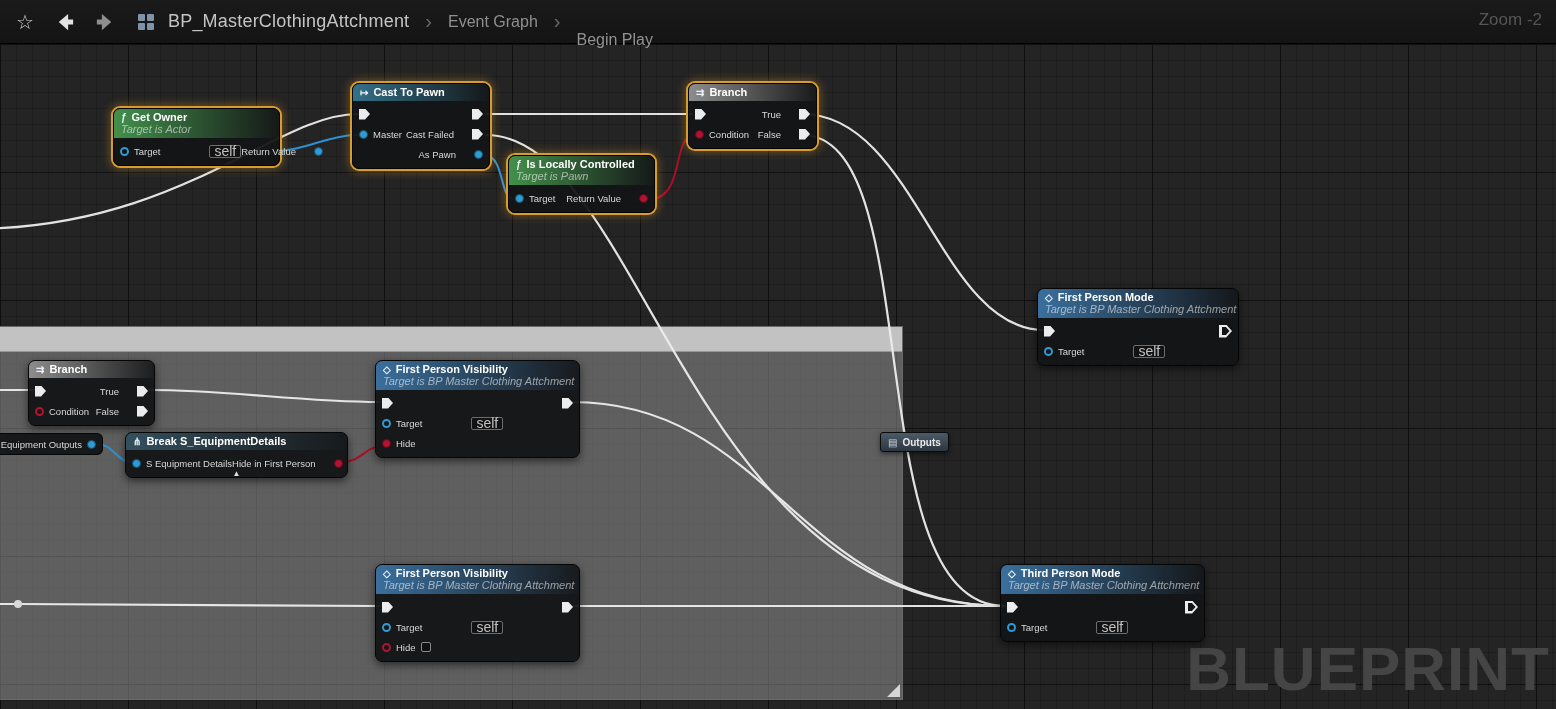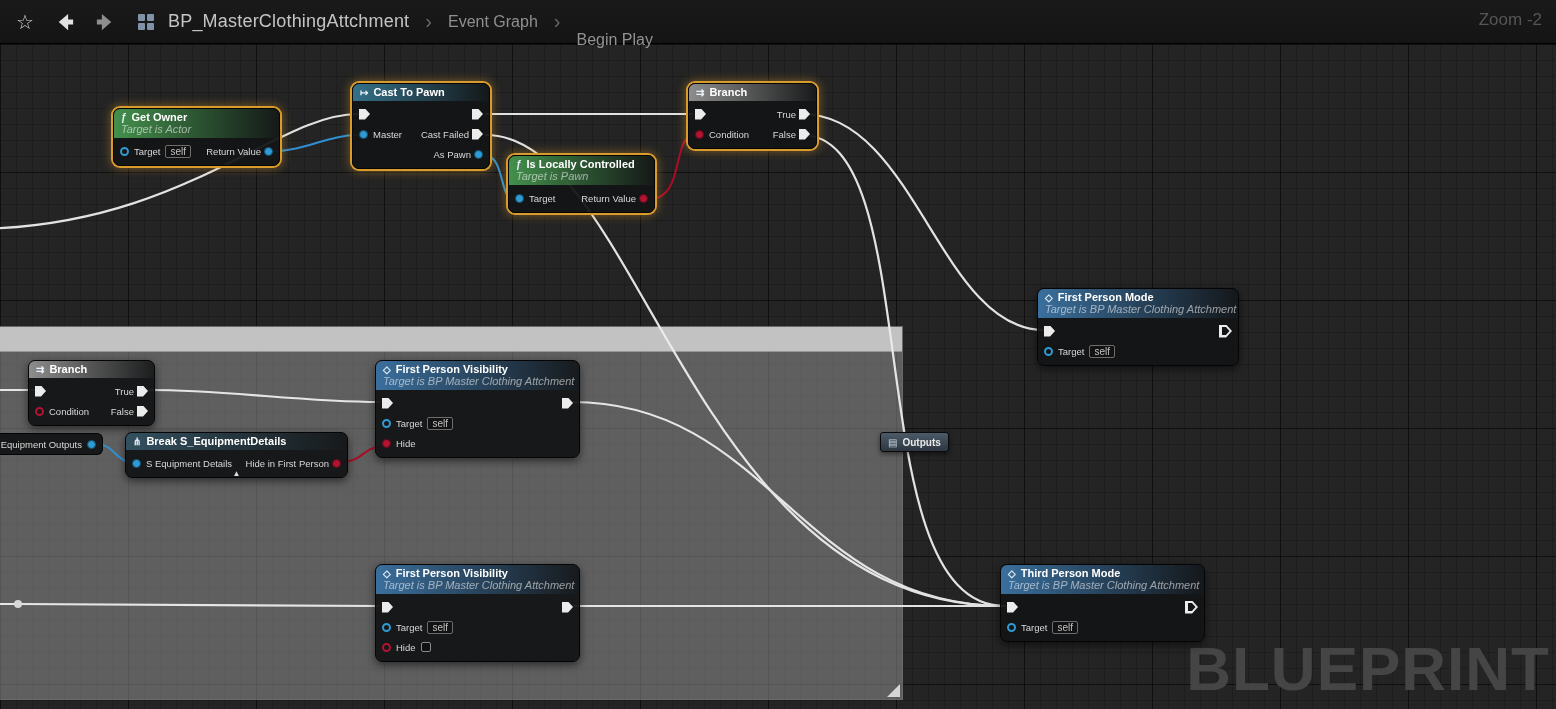--- a/index.html
+++ b/index.html
@@ -53,37 +53,37 @@
   .hdr-cast  { background:linear-gradient(90deg,#34718a,rgba(22,42,52,.12)); }
   .hdr-branch{ background:linear-gradient(90deg,#8d8d8d,rgba(70,70,70,.1)); }
   .hdr-blue  { background:linear-gradient(90deg,#3a6f9d,rgba(24,42,62,.12)); }
   .hdr-break { background:linear-gradient(90deg,#33505f,rgba(22,35,42,.12)); }
   .ttl { display:flex; align-items:center; gap:5px; font-size:11px; font-weight:bold; color:#fff; white-space:nowrap; }
   .nicon { font-size:10px; color:#e8f0f8; }
   .sub { font-size:11px; font-style:italic; color:rgba(255,255,255,.55); white-space:nowrap; }
   .body { padding:3px 0 4px 0; }
   .prow { display:flex; justify-content:space-between; align-items:center; min-height:20px; padding:0 6px; }
   .pin-l { display:flex; align-items:center; gap:5px; }
-  .pin-r { display:flex; align-items:center; gap:3px; margin-left:auto; }
+  .pin-r { display:flex; align-items:center; gap:18px; margin-left:auto; }
   .plbl { font-size:9.5px; color:#d8d8d8; white-space:nowrap; }
 
   .epin { position:relative; width:11px; height:11px; background:#ececec;
     clip-path:polygon(0 0,55% 0,100% 50%,55% 100%,0 100%); cursor:crosshair; flex:none; }
   .epin.hollow::after { content:""; position:absolute; inset:2.5px; background:#141516;
     clip-path:polygon(0 0,55% 0,100% 50%,55% 100%,0 100%); }
   .epin.big { width:13px; height:13px; }
 
   .dpin { width:9px; height:9px; border-radius:50%; flex:none; cursor:crosshair; }
   .dpin.blue { background:#2f9ad3; border:1px solid #14506e; }
   .dpin.blue.hollow { background:transparent; border:2px solid #2f9ad3; }
   .dpin.red { background:#b11330; border:1px solid #5e0a1a; }
   .dpin.red.hollow { background:transparent; border:2px solid #b11330; }
 
-  .selfbox { font-size:10px; color:#c2c2c2; background:#121212; border:1px solid #6d6d6d;
-    border-radius:2px; padding:0 4px; line-height:11px; cursor:text; }
+  .selfbox { font-size:14px; color:#c2c2c2; background:#121212; border:1px solid #6d6d6d;
+    border-radius:2px; padding:0 4px; line-height:11px; cursor:text;margin-left:44px; }
   .chk { width:10px; height:10px; background:#101010; border:1px solid #8a8a8a; border-radius:2px; cursor:pointer; }
 
   .collapse-arrow { position:absolute; bottom:-1px; left:50%; transform:translateX(-50%);
     font-size:8px; color:#e0e0e0; line-height:8px; cursor:pointer; }
 
   
   .partial-node { position:absolute; background:rgba(19,20,21,.94); border:1px solid #050505;
     border-left:none; border-radius:0 6px 6px 0; z-index:10; display:flex; align-items:center;
     justify-content:flex-end; gap:5px; padding:0 6px; }
 

